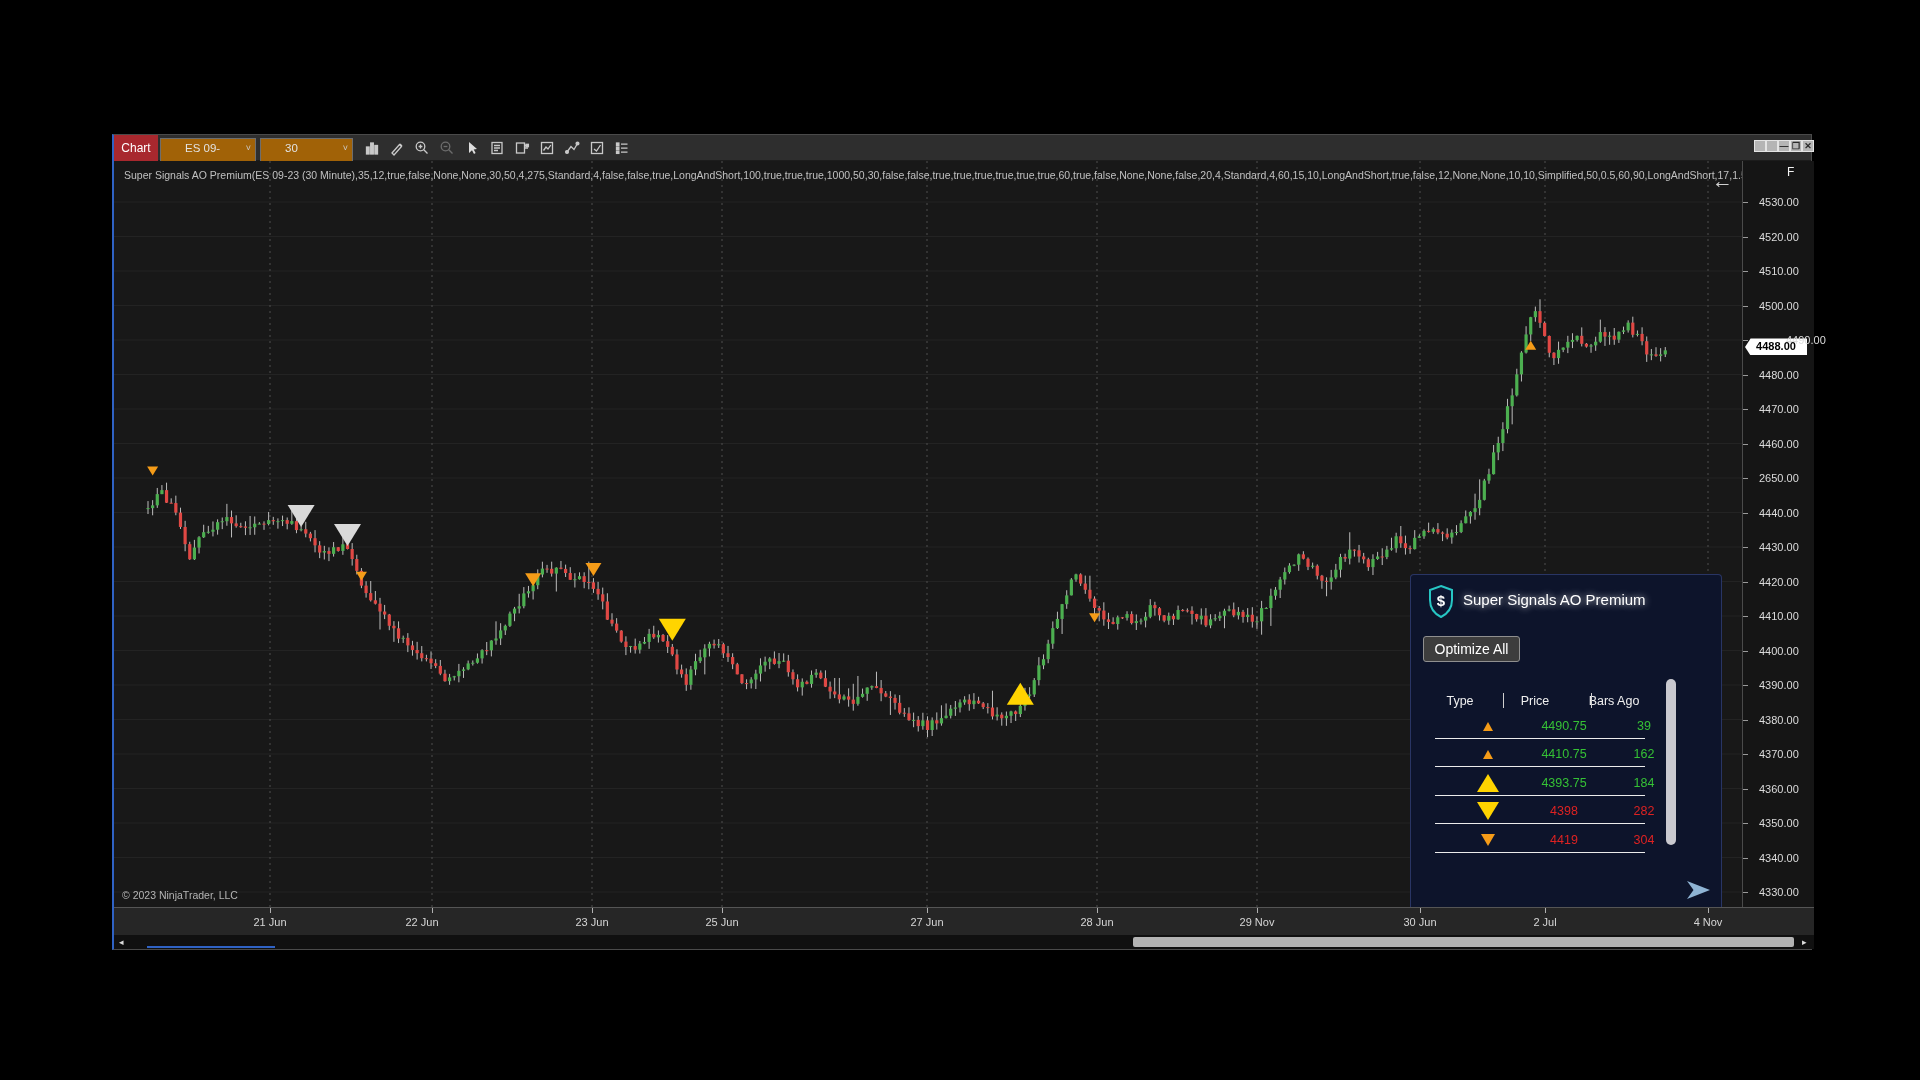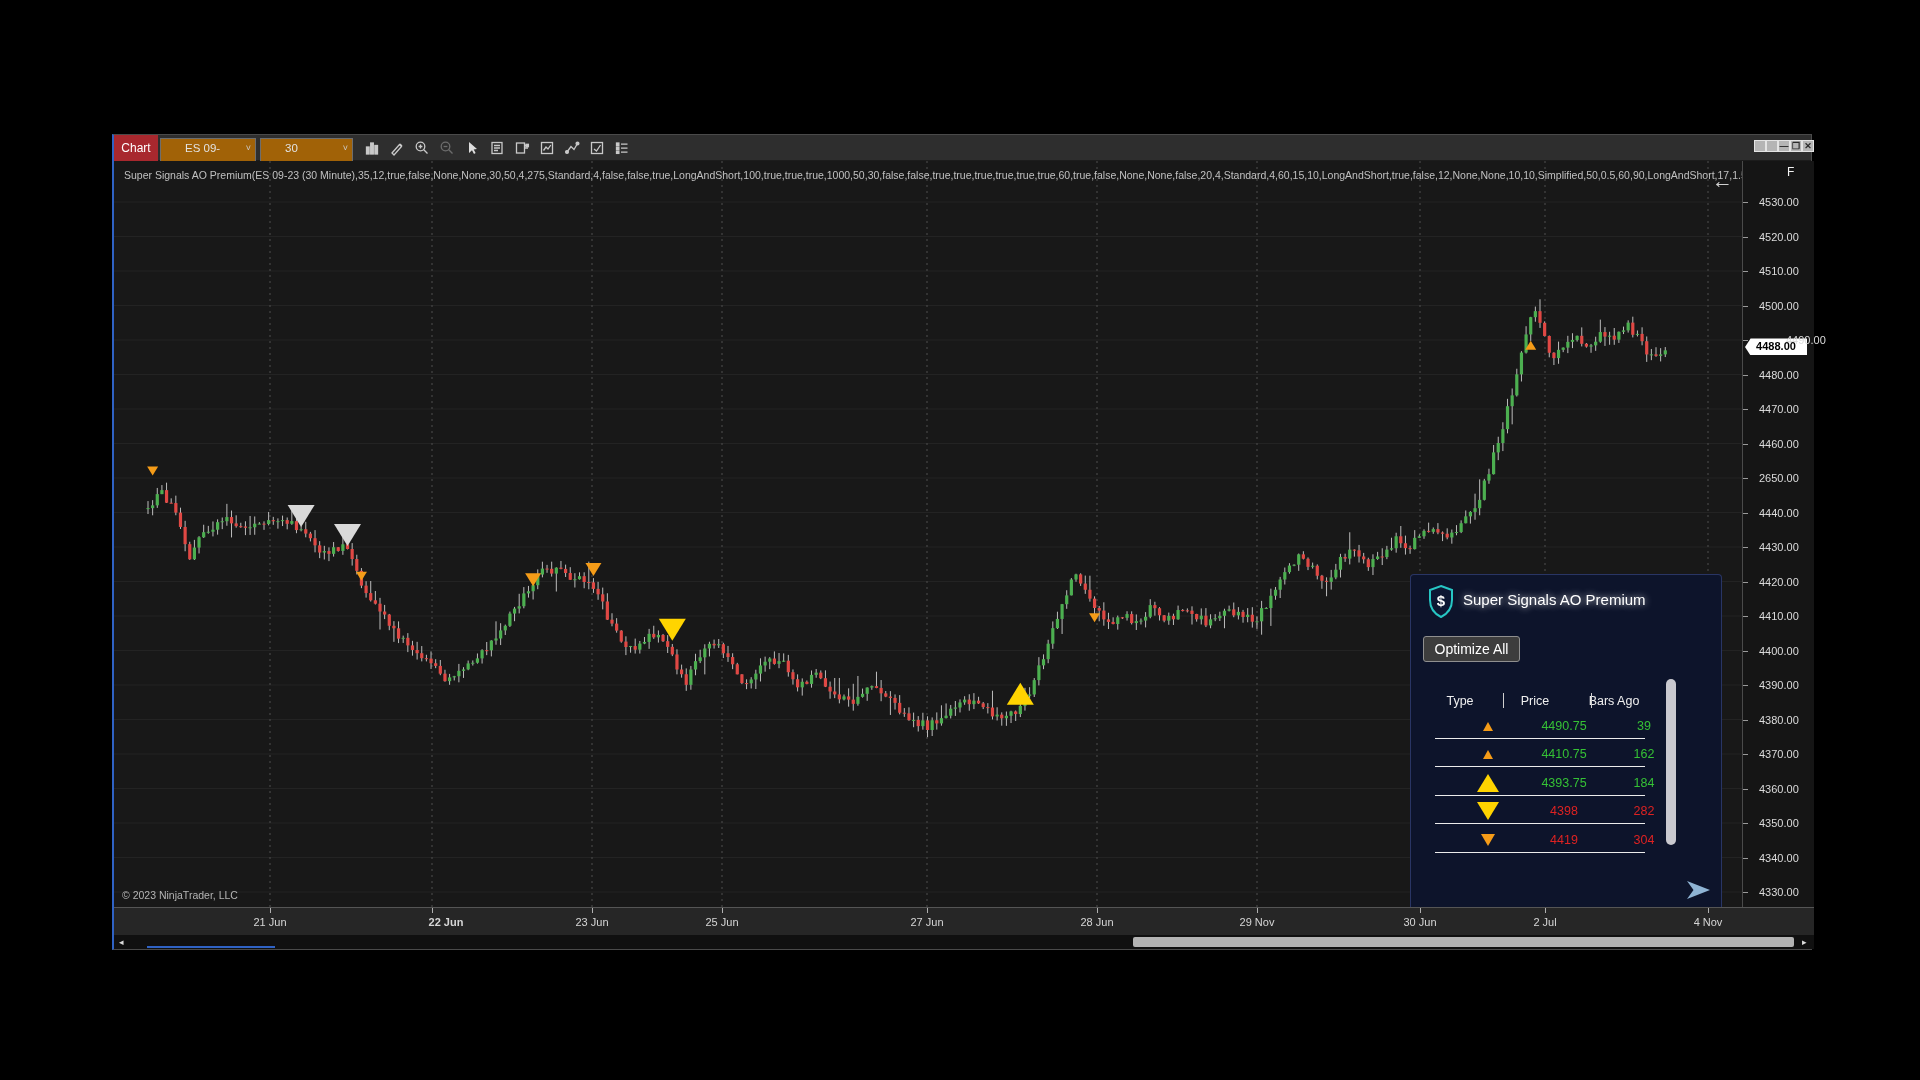--- a/index.html
+++ b/index.html
@@ -992,21 +992,21 @@
       <div class="p-tick" style="top: 696.5px;"></div>
       <div class="p-label" style="top: 690.5px;">4340.00</div>
       <div class="p-tick" style="top: 731px;"></div>
       <div class="p-label" style="top: 725px;">4330.00</div>
     </div>
 
   <div id="time-axis">
       <div class="t-tick" style="left: 156px;"></div>
       <div class="t-label" style="left: 156px;">21 Jun</div>
       <div class="t-tick" style="left: 318px;"></div>
-      <div class="t-label" style="left: 332px; font-weight: bold;">22 Jun</div>
+      <div class="t-label" style="left: 308px;">22 Jun</div>
       <div class="t-tick" style="left: 478px;"></div>
       <div class="t-label" style="left: 478px;">23 Jun</div>
       <div class="t-tick" style="left: 608px;"></div>
       <div class="t-label" style="left: 608px;">25 Jun</div>
       <div class="t-tick" style="left: 813px;"></div>
       <div class="t-label" style="left: 813px;">27 Jun</div>
       <div class="t-tick" style="left: 983px;"></div>
       <div class="t-label" style="left: 983px;">28 Jun</div>
       <div class="t-tick" style="left: 1143px;"></div>
       <div class="t-label" style="left: 1143px;">29 Nov</div>

